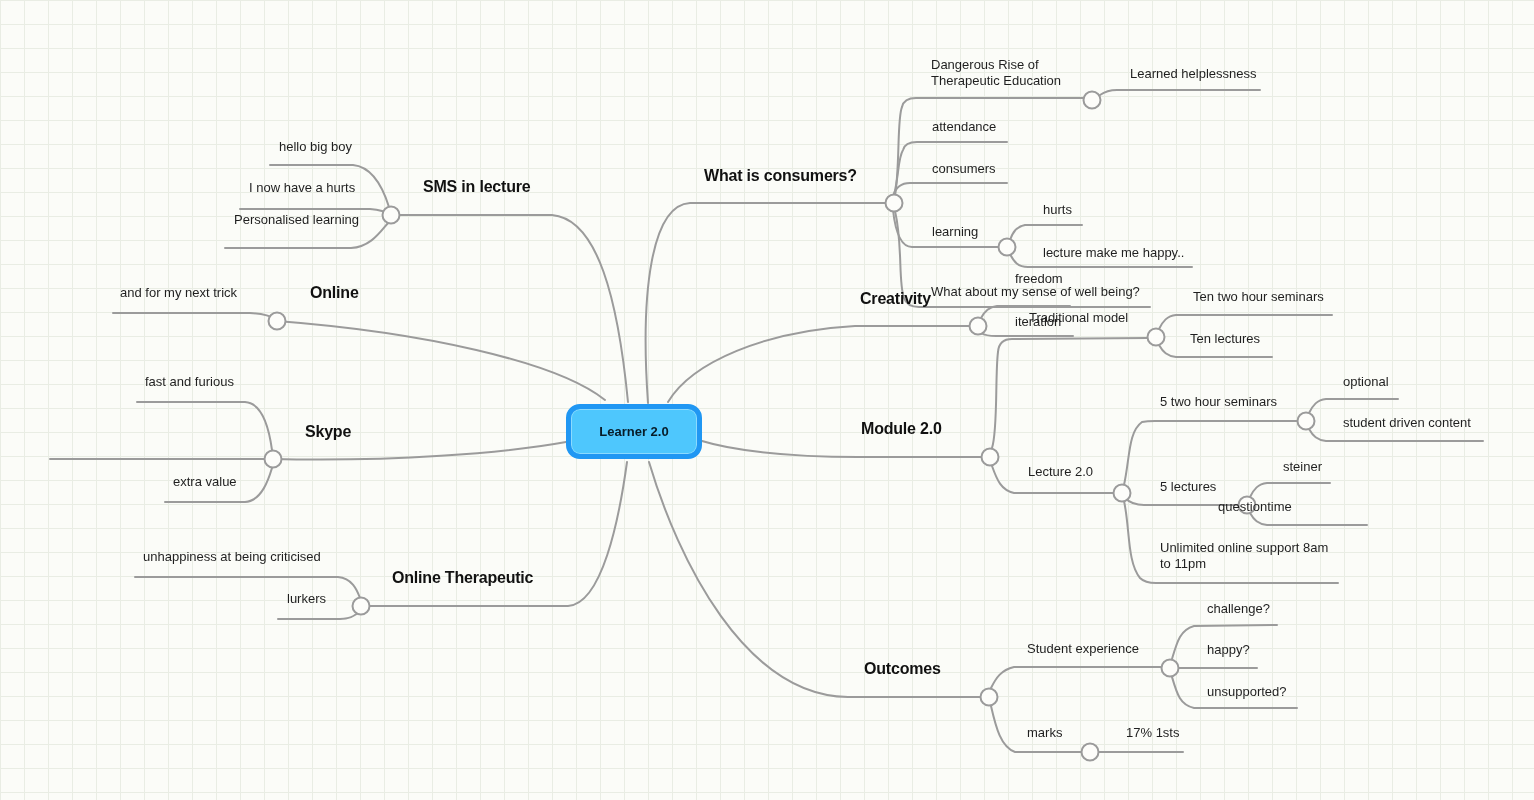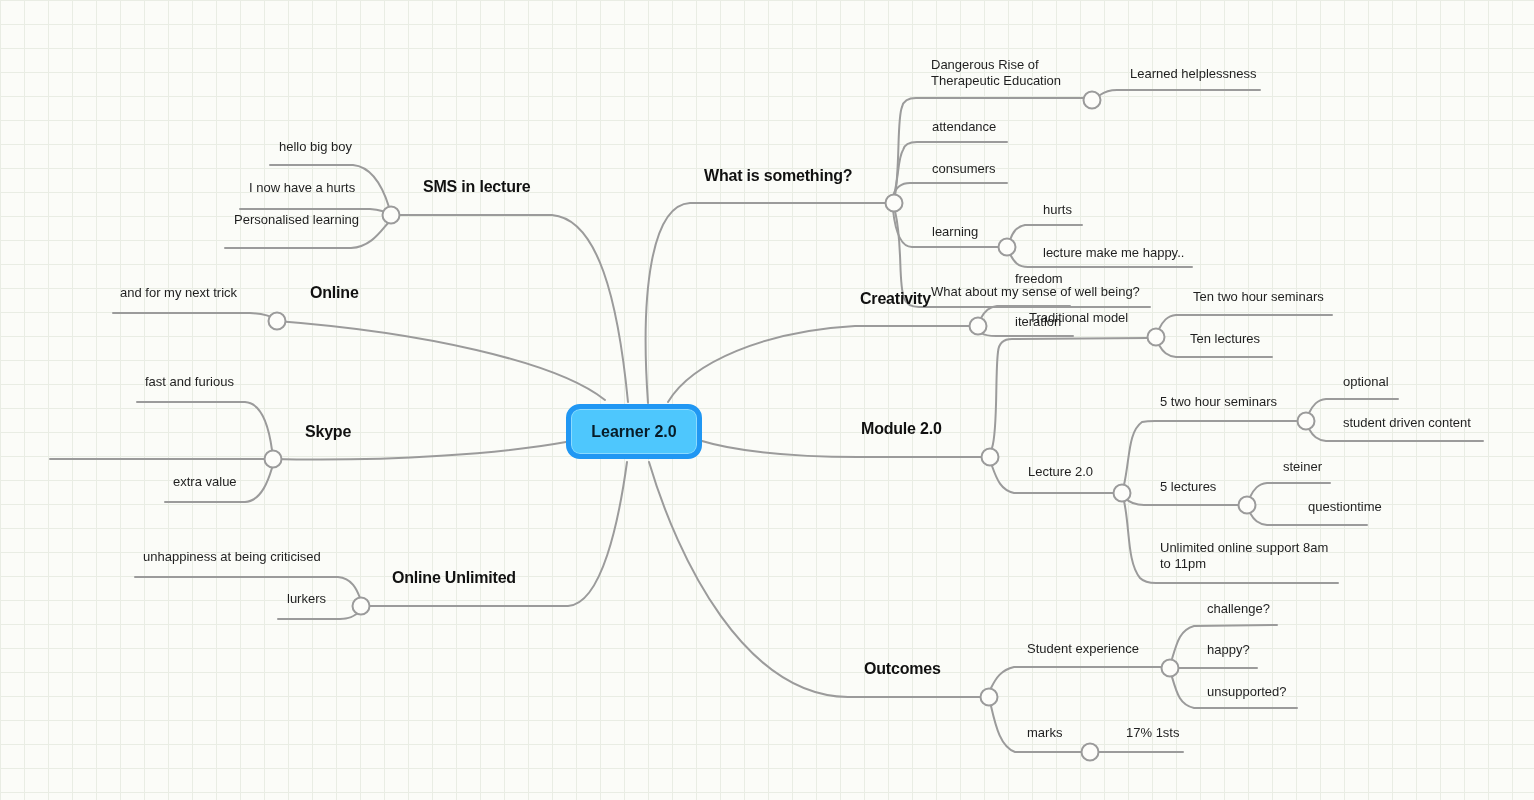--- a/index.html
+++ b/index.html
@@ -30,21 +30,21 @@
   }
   .lbl.wrap{white-space:normal;}
   .lbl.b{font-weight:700;font-size:16px;line-height:19px;letter-spacing:-0.2px;color:#111;}
   .center-node{
     position:absolute;left:566px;top:404px;width:136px;height:55px;
     background:var(--node-fill);
     border:5px solid var(--node-border);
     border-radius:14px;
     box-shadow:inset 0 0 0 1px rgba(255,255,255,0.35);
     display:flex;align-items:center;justify-content:center;
-    font-weight:700;font-size:16px;color:#071c28;cursor:pointer;
+    font-weight:700;font-size:13px;color:#071c28;cursor:pointer;
   }
 </style>
 </head>
 <body>
 
 <div class="canvas">
 
   <svg class="edges" width="1534" height="800" viewBox="0 0 1534 800">
 
     <path d="M391 215 L552 215 C598 219 618 300 628 402"></path>
@@ -120,24 +120,24 @@
   <div class="lbl b" style="left:423px;top:177px">SMS in lecture</div>
 
   <div class="lbl" style="left:120px;top:285px">and for my next trick</div>
   <div class="lbl b" style="left:310px;top:283px">Online</div>
 
   <div class="lbl" style="left:145px;top:374px">fast and furious</div>
   <div class="lbl b" style="left:305px;top:422px">Skype</div>
   <div class="lbl" style="left:173px;top:474px">extra value</div>
 
   <div class="lbl" style="left:143px;top:549px">unhappiness at being criticised</div>
-  <div class="lbl b" style="left:392px;top:568px">Online Unlimited</div>
+  <div class="lbl b" style="left:392px;top:568px">Online Therapeutic</div>
   <div class="lbl" style="left:287px;top:591px">lurkers</div>
 
-  <div class="lbl b" style="left:704px;top:166px">What is something?</div>
+  <div class="lbl b" style="left:704px;top:166px">What is consumers?</div>
   <div class="lbl wrap" style="left:931px;top:57px;width:145px">Dangerous Rise of Therapeutic Education</div>
   <div class="lbl" style="left:1130px;top:66px">Learned helplessness</div>
   <div class="lbl" style="left:932px;top:119px">attendance</div>
   <div class="lbl" style="left:932px;top:161px">consumers</div>
   <div class="lbl" style="left:932px;top:224px">learning</div>
   <div class="lbl" style="left:1043px;top:202px">hurts</div>
   <div class="lbl" style="left:1043px;top:245px">lecture make me happy..</div>
   <div class="lbl" style="left:1015px;top:271px">freedom</div>
   <div class="lbl" style="left:931px;top:284px">What about my sense of well being?</div>
   <div class="lbl b" style="left:860px;top:289px">Creativity</div>
@@ -146,21 +146,21 @@
   <div class="lbl" style="left:1193px;top:289px">Ten two hour seminars</div>
   <div class="lbl" style="left:1190px;top:331px">Ten lectures</div>
 
   <div class="lbl b" style="left:861px;top:419px">Module 2.0</div>
   <div class="lbl" style="left:1028px;top:464px">Lecture 2.0</div>
   <div class="lbl" style="left:1160px;top:394px">5 two hour seminars</div>
   <div class="lbl" style="left:1343px;top:374px">optional</div>
   <div class="lbl" style="left:1343px;top:415px">student driven content</div>
   <div class="lbl" style="left:1160px;top:479px">5 lectures</div>
   <div class="lbl" style="left:1283px;top:459px">steiner</div>
-  <div class="lbl" style="left:1308px;top:499px">questiontime</div>
+  <div class="lbl" style="left:1218px;top:499px">questiontime</div>
   <div class="lbl wrap" style="left:1160px;top:540px;width:182px">Unlimited online support 8am to 11pm</div>
 
   <div class="lbl b" style="left:864px;top:659px">Outcomes</div>
   <div class="lbl" style="left:1027px;top:641px">Student experience</div>
   <div class="lbl" style="left:1207px;top:601px">challenge?</div>
   <div class="lbl" style="left:1207px;top:642px">happy?</div>
   <div class="lbl" style="left:1207px;top:684px">unsupported?</div>
   <div class="lbl" style="left:1027px;top:725px">marks</div>
   <div class="lbl" style="left:1126px;top:725px">17% 1sts</div>
 

